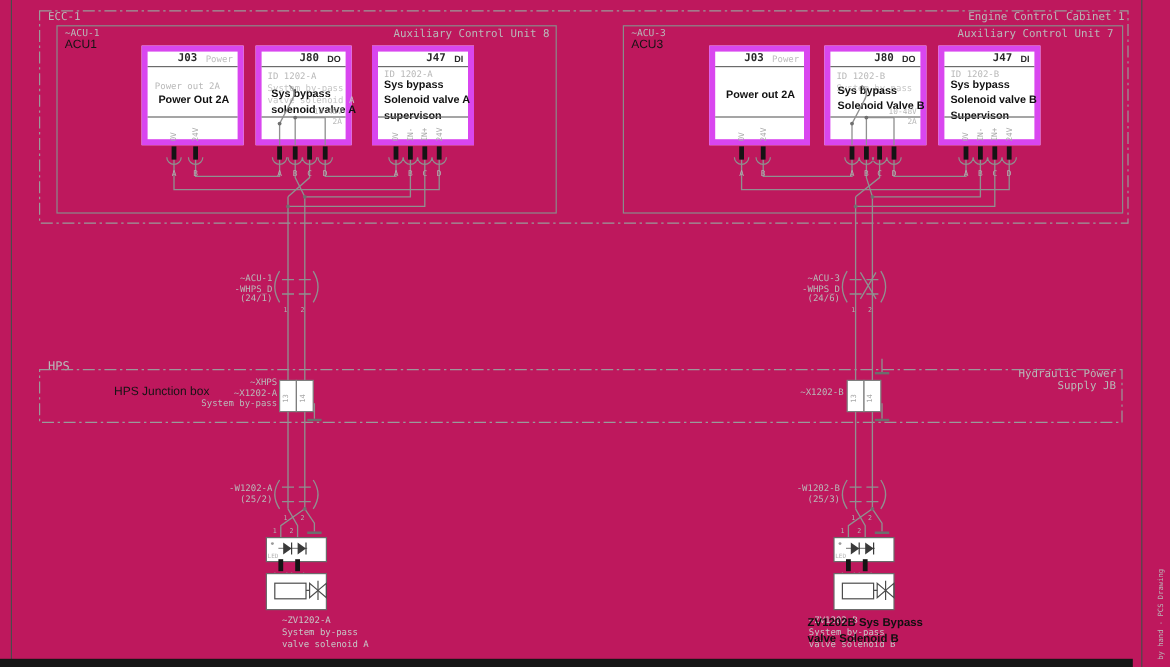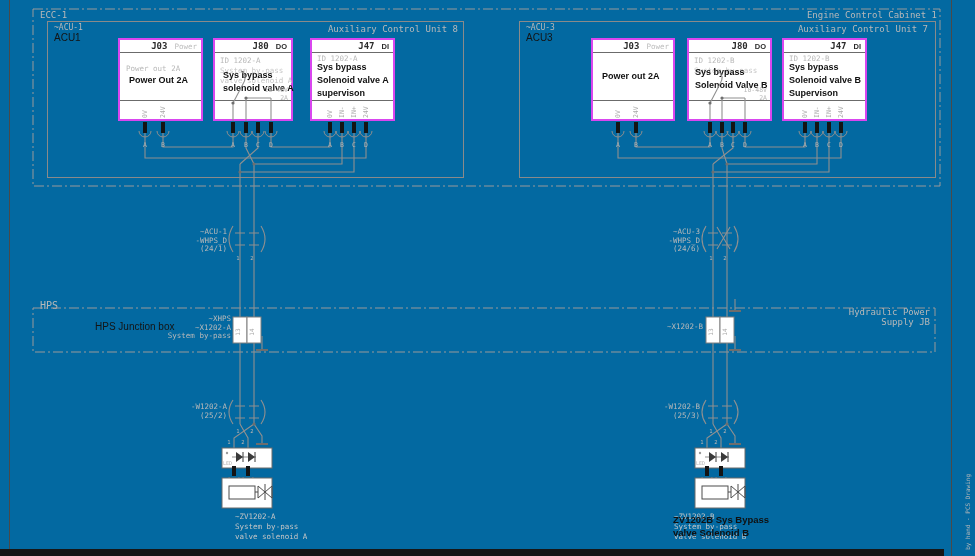--- a/index.html
+++ b/index.html
@@ -1,24 +1,24 @@
 <!DOCTYPE html>
 <html><head>
 <meta charset="utf-8">
 <style>
   html,body{margin:0;padding:0;background:#e8e8e8}
-  .canvas{position:relative;width:975px;height:556px;background:#0369a1;overflow:hidden;
+  .canvas{position:relative;width:975px;height:556px;background:#be185d;overflow:hidden;
           font-family:"Liberation Sans",sans-serif;}
   .lbl{position:absolute;white-space:pre;}
   .ghost{color:#b9b9b9;font-family:"DejaVu Sans Mono",monospace;}
   .ghost2{color:#c6c6c6;font-family:"DejaVu Sans Mono",monospace;}
   .bold{color:#141414;font-weight:normal;}
   .rt{text-align:right;}
   
-  .module{position:absolute;box-sizing:border-box;height:83px;border:2px solid #d946ef;background:#fff;}
+  .module{position:absolute;box-sizing:border-box;height:83px;border:5px solid #d946ef;background:#fff;}
   .mod-head{position:absolute;top:0;left:0;right:0;height:13px;border-bottom:1px solid #6b6b6b;
             display:flex;justify-content:flex-end;align-items:center;gap:7px;padding-right:4px;box-sizing:border-box;}
   .mod-id{font-family:"DejaVu Sans Mono",monospace;font-weight:bold;font-size:9px;color:#2a2a2a;}
   .mod-type-ghost{font-family:"DejaVu Sans Mono",monospace;font-size:7.5px;color:#bdbdbd;}
   .mod-type-dark{font-family:Liberation Sans, sans-serif;font-size:7.5px;font-weight:bold;color:#2a2a2a;}
   .pin-strip{position:absolute;left:0;right:0;bottom:0;height:18px;border-top:1px solid #6b6b6b;}
   .gline{font-size:7.5px;line-height:10px;}
   .blabel{font-size:9px;line-height:13px;font-weight:bold;color:#101010;white-space:pre;}
   .acu-box{position:absolute;border:1px solid #8a8a8a;box-sizing:border-box;}
   .sheetline{position:absolute;background:#4a4a4a;}

